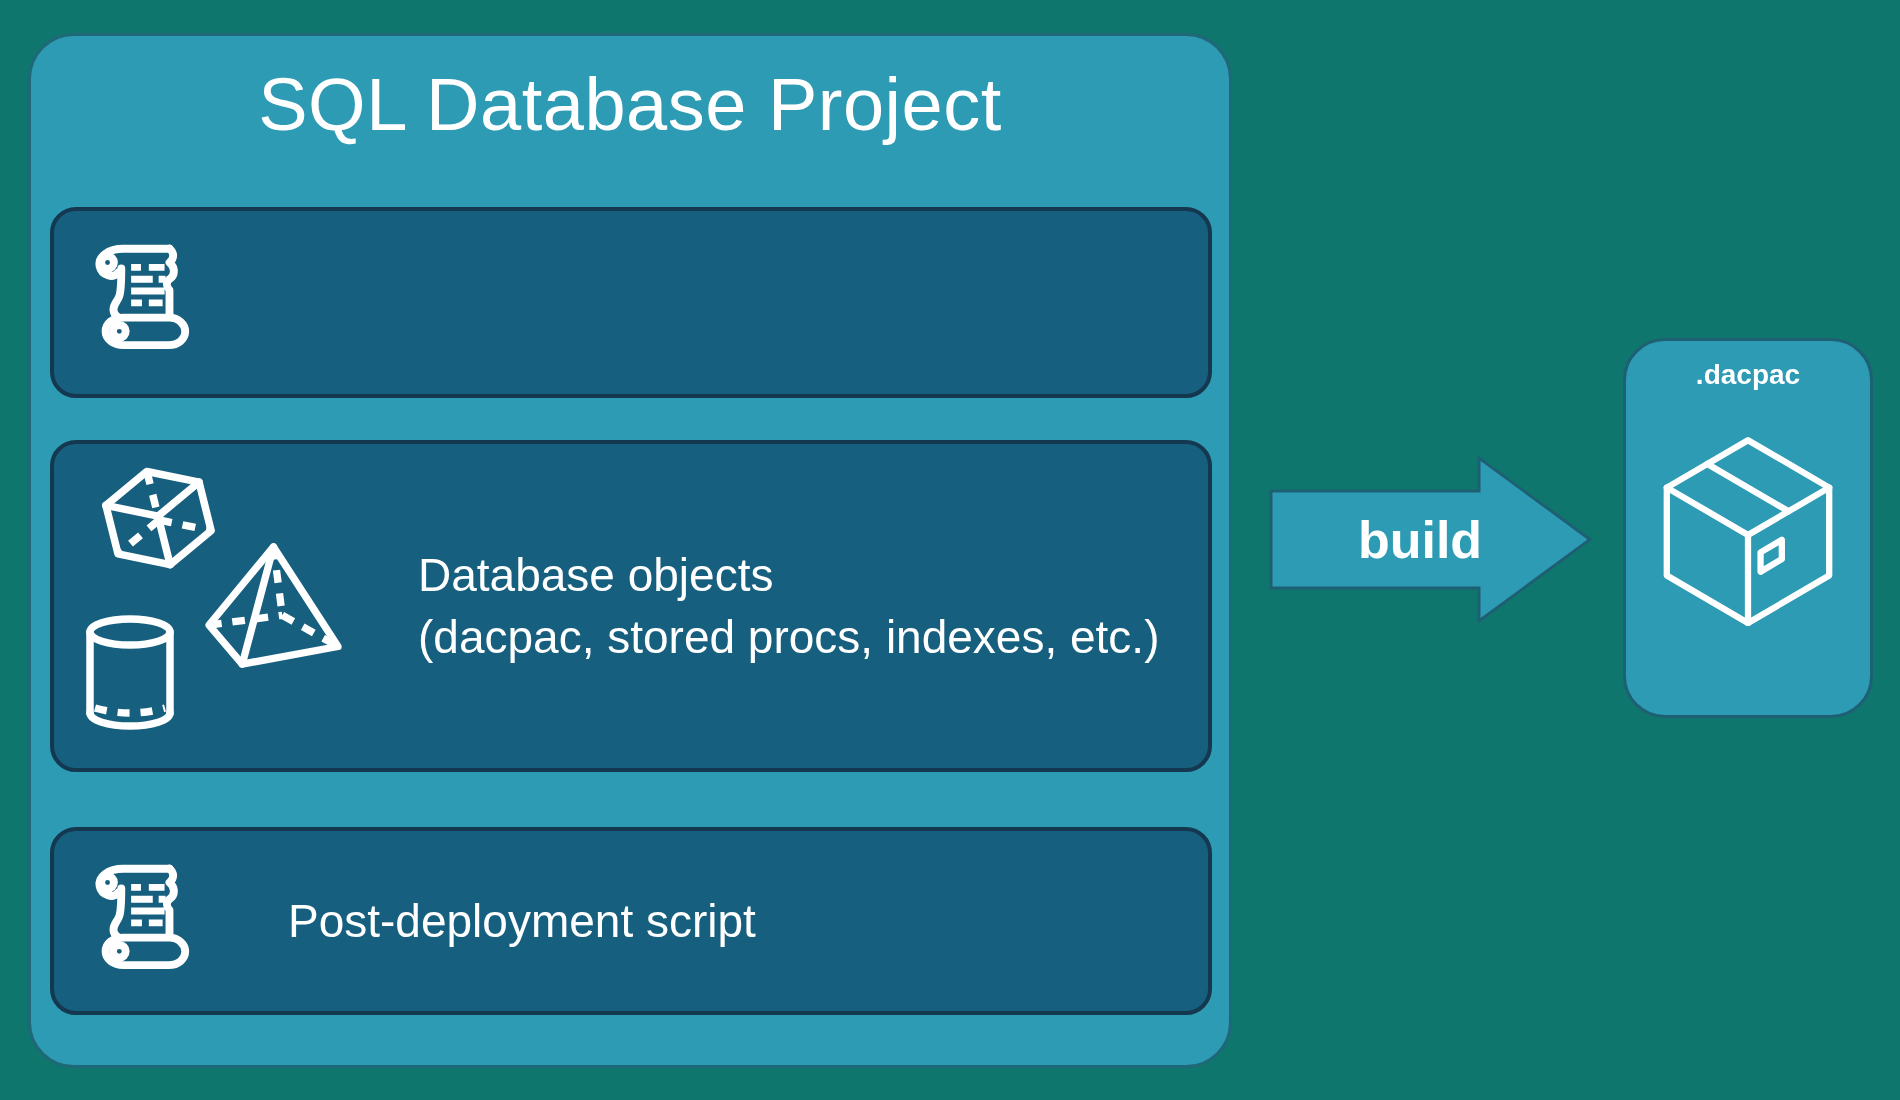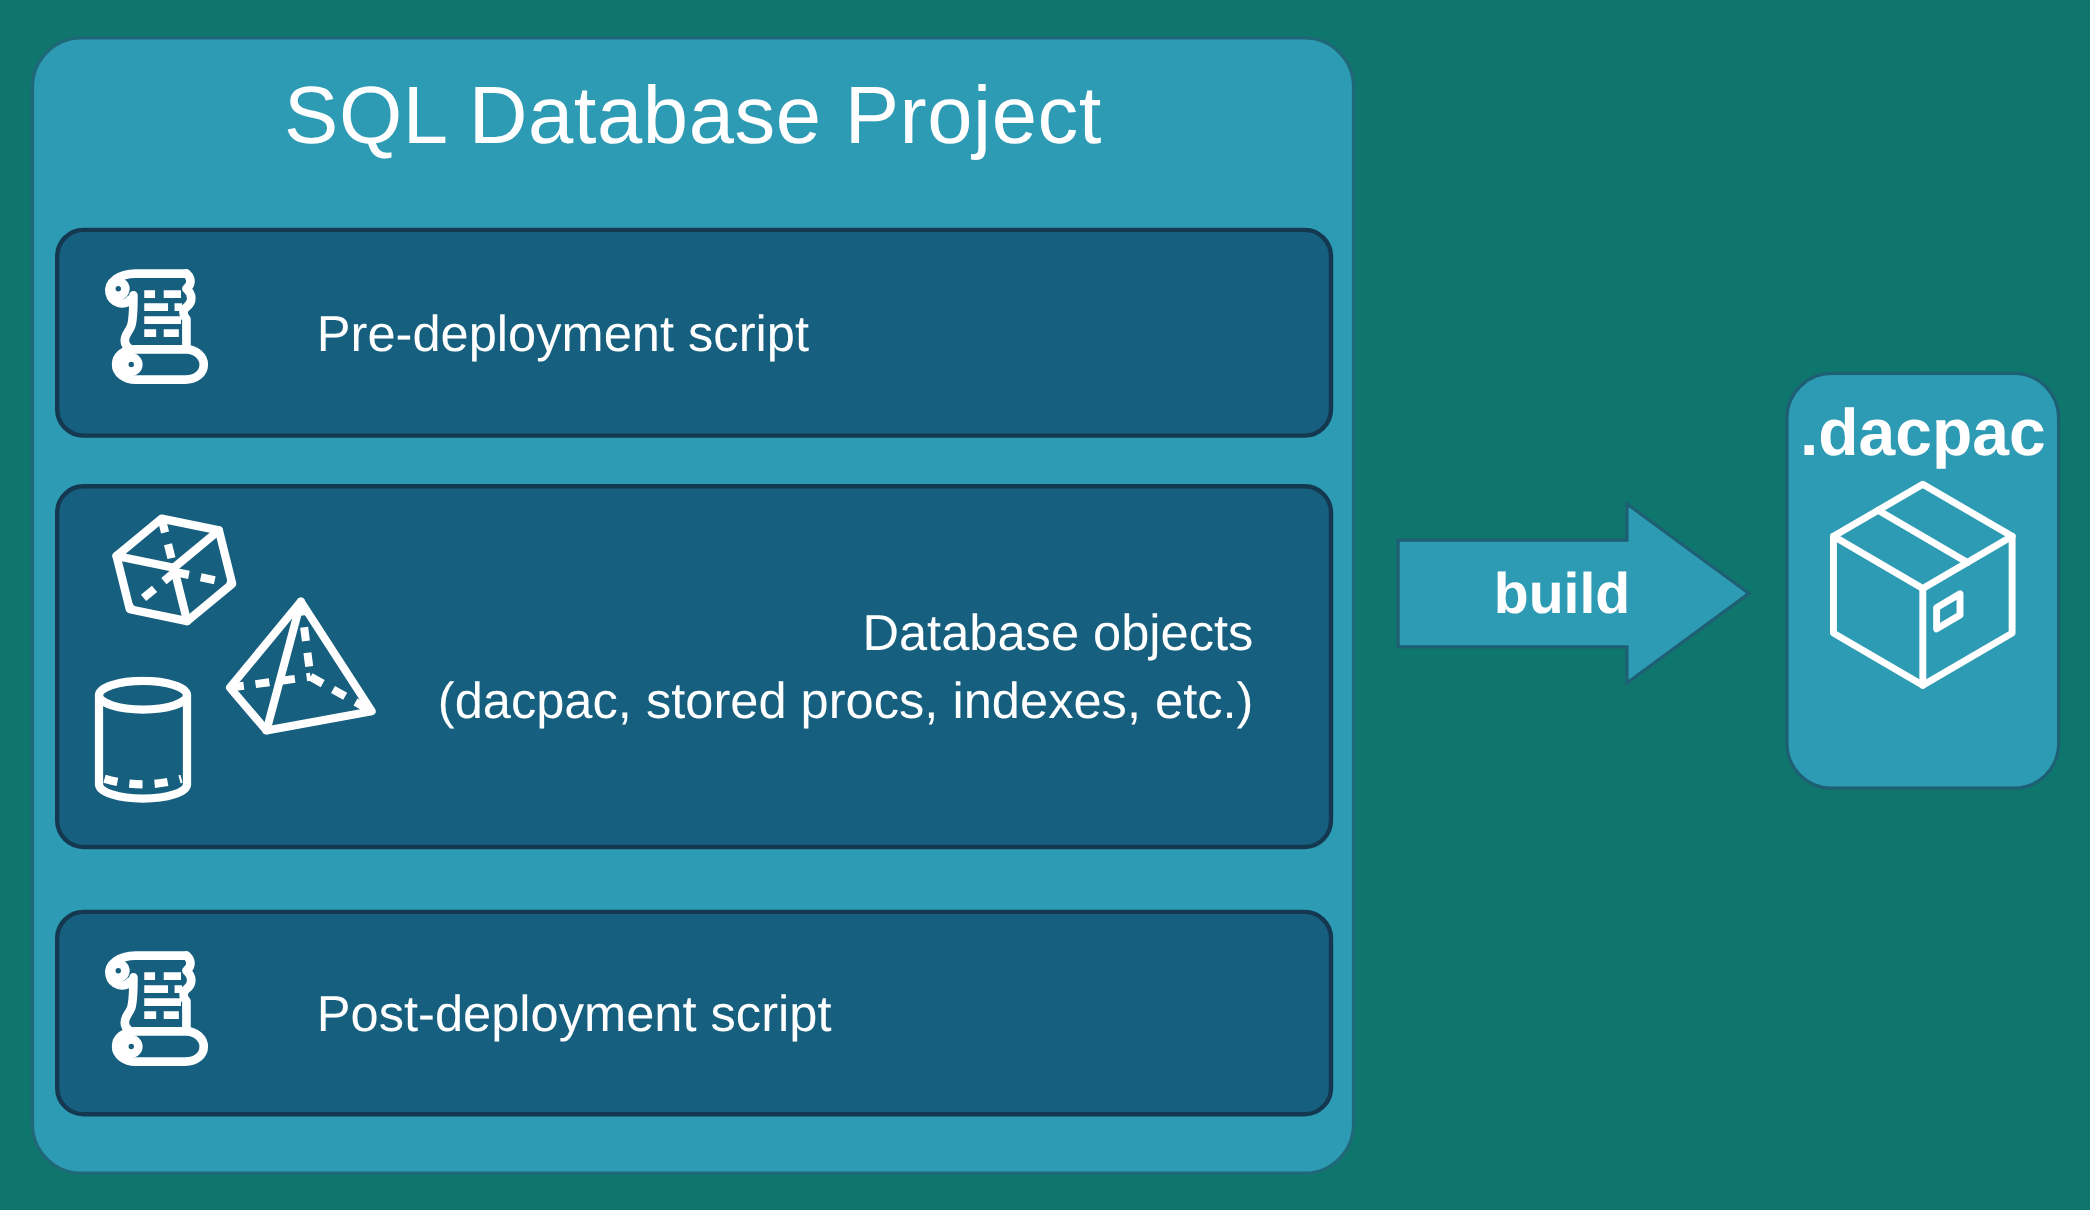--- a/index.html
+++ b/index.html
@@ -50,21 +50,21 @@
   .panel-3{top:791px;height:188px;}
 
   .panel-label{
     top:50%;transform:translateY(-50%);
     color:var(--text);
     font-size:46px;
     line-height:62px;
     white-space:nowrap;
   }
   .panel-1 .panel-label, .panel-3 .panel-label{left:234px;}
-  .panel-2 .panel-label{left:344px;text-align:right;}
+  .panel-2 .panel-label{left:364px;}
 
   svg{display:block;}
   .stroke{fill:none;stroke:#fff;stroke-width:8;stroke-linecap:round;stroke-linejoin:round;}
   .stroke-sharp{fill:none;stroke:#fff;stroke-width:7.5;stroke-linecap:round;stroke-linejoin:round;}
   .dashes{fill:none;stroke:#fff;stroke-width:7.5;stroke-linecap:butt;stroke-dasharray:13 11;}
   .scroll-line{fill:none;stroke:#fff;stroke-width:7;stroke-linecap:butt;}
   .pkg{fill:none;stroke:#fff;stroke-width:6.5;stroke-linecap:round;stroke-linejoin:round;}
 
   .icon-scroll{left:26px;top:23px;}
   .icon-cube{left:46px;top:20px;transform:rotate(-14deg);}
@@ -85,21 +85,21 @@
     left:1623px;top:338px;width:250px;height:380px;
     background:var(--teal);
     border:3px solid var(--arrow-border);
     border-radius:42px;
     box-sizing:border-box;
   }
   .artifact-label{
     left:0;right:0;top:18px;
     text-align:center;
     color:var(--text);
-    font-size:60px;font-weight:bold;
+    font-size:28px;font-weight:bold;
   }
   .icon-package{left:35px;top:90px;}
 </style>
 </head>
 <body>
 
 <div id="canvas">
 
   <div class="abs project">
     <div class="abs project-title">SQL Database Project</div>
@@ -107,21 +107,20 @@
     <div class="abs panel panel-1">
       <svg class="abs icon-scroll" width="118" height="116" viewBox="0 0 120 116">
         <path class="stroke" d="M91 14 H44 C29 14 18 22 20 32 C22 41 34 45 39 38"></path>
         <circle class="stroke" cx="28" cy="28" r="6.5"></circle>
         <path class="stroke" d="M42 34 C42 48 42 56 40 62 C38 68 34 70 34 76 C34 80 36 82 39 84"></path>
         <path class="stroke" d="M91 14 C96 18 96 24 91 28 C97 33 97 41 91 45 C87 48 88 53 91 56 L91 80"></path>
         <path class="stroke" d="M91 84 H44 C33 84 26 90 26 98 C26 106 34 112 44 112 H90 C100 112 107 106 107 98 C107 91 100 84 91 84 Z"></path>
         <circle class="stroke" cx="40" cy="98" r="6.5"></circle>
         <path class="scroll-line" d="M52 33 H62 M70 33 H86 M52 45 H74 M80 45 H87 M52 57 H86 M52 69 H63 M70 69 H84"></path>
       </svg>
-      <span class="abs panel-label">Pre-deployment script</span>
     </div>
 
     <div class="abs panel panel-2">
       <svg class="abs icon-cube" width="118" height="112" viewBox="0 0 112 112">
         <path class="stroke-sharp" d="M56 6 L104 29 L56 52 L8 29 Z"></path>
         <path class="stroke-sharp" d="M8 29 V79 L56 102 L104 79 V29"></path>
         <path class="stroke-sharp" d="M56 52 V102"></path>
         <path class="dashes" d="M56 6 V56 M56 56 L8 79 M56 56 L104 79"></path>
       </svg>
       <svg class="abs icon-pyramid" width="137" height="125" viewBox="0 0 140 128">

